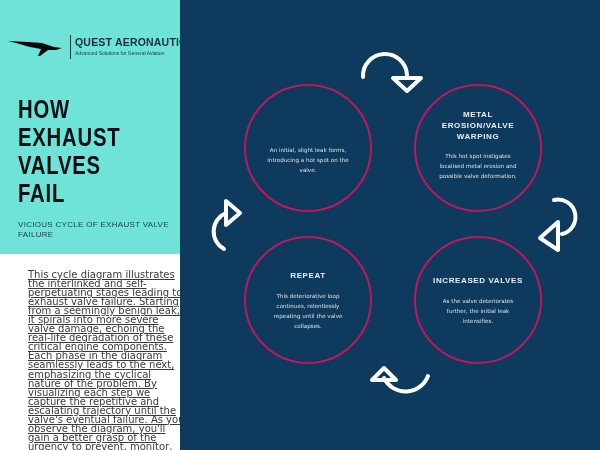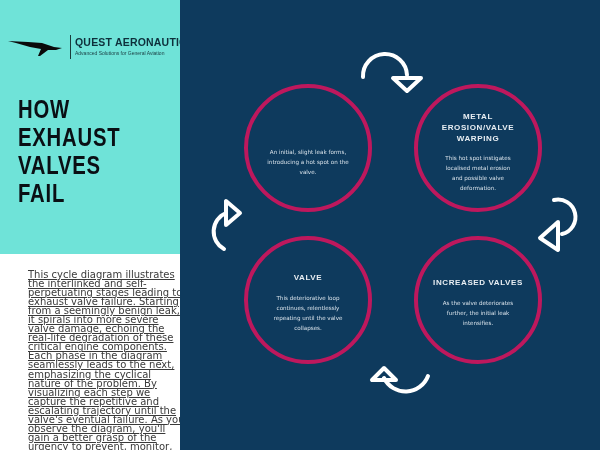--- a/index.html
+++ b/index.html
@@ -46,21 +46,21 @@
 
     .description {
       position: absolute; left: 28px; top: 270px; width: 158px;
       font-family: "DejaVu Sans", sans-serif; font-size: 10px; line-height: 9.05px;
       color: #3a3a3a;
       text-decoration: underline;
     }
 
     .stage {
       position: absolute; width: 128px; height: 128px; border-radius: 50%;
-      border: 4px solid #be185d; color: #ffffff; text-align: center;
+      border: 2px solid #be185d; color: #ffffff; text-align: center;
     }
     .stage-title {
       position: absolute; left: 6px; right: 6px;
       font-family: "Liberation Sans", sans-serif; font-weight: bold; font-size: 8px;
       letter-spacing: 0.6px; line-height: 11px; color: #e8eef3;
     }
     .stage-text {
       position: absolute; left: 18px; right: 18px;
       font-family: "DejaVu Sans", sans-serif; font-size: 5.6px; line-height: 10px; color: #d8e2ea;
     }
@@ -79,20 +79,21 @@
     <div class="logo-name">QUEST AERONAUTICS</div>
     <div class="logo-tagline">Advanced Solutions for General Aviation</div>
   </div>
 
   <div class="main-title">
     <span>HOW</span>
     <span>EXHAUST</span>
     <span>VALVES</span>
     <span>FAIL</span>
   </div>
+  <div class="subtitle">VICIOUS CYCLE OF EXHAUST VALVE FAILURE</div>
 </div>
 
 <div class="left-bottom">
 </div>
 <div class="description">This cycle diagram illustrates the interlinked and self-perpetuating stages leading to exhaust valve failure. Starting from a seemingly benign leak, it spirals into more severe valve damage, echoing the real-life degradation of these critical engine components. Each phase in the diagram seamlessly leads to the next, emphasizing the cyclical nature of the problem. By visualizing each step we capture the repetitive and escalating trajectory until the valve's eventual failure. As you observe the diagram, you'll gain a better grasp of the urgency to prevent, monitor, and address early signs of valve damage.</div>
 
 <div class="right-panel"></div>
 
 <div class="stage" style="left:244px; top:84px;">
   <div class="stage-text" style="top:59px;">An initial, slight leak forms, introducing a hot spot on the valve.</div>
@@ -102,21 +103,21 @@
   <div class="stage-title" style="top:23px; left:14px; right:14px;">METAL EROSION/VALVE WARPING</div>
   <div class="stage-text" style="top:65px; left:22px; right:22px;">This hot spot instigates localised metal erosion and possible valve deformation.</div>
 </div>
 
 <div class="stage" style="left:414px; top:236px;">
   <div class="stage-title" style="top:37px;">INCREASED VALVES</div>
   <div class="stage-text" style="top:58px; left:20px; right:20px;">As the valve deteriorates further, the initial leak intensifies.</div>
 </div>
 
 <div class="stage" style="left:244px; top:236px;">
-  <div class="stage-title" style="top:32px;">VALVE</div>
+  <div class="stage-title" style="top:32px;">REPEAT</div>
   <div class="stage-text" style="top:53px; left:20px; right:20px;">This deteriorative loop continues, relentlessly repeating until the valve collapses.</div>
 </div>
 
 <svg class="arrow" style="left:355px; top:45px;" width="72" height="52" viewBox="0 0 72 52">
   <path d="M8 32 A22 22 0 0 1 52 30" fill="none" stroke="#ffffff" stroke-width="4" stroke-linecap="round"></path>
   <path d="M38 33 L66 33 L52 46 Z" fill="none" stroke="#ffffff" stroke-width="4" stroke-linejoin="round"></path>
 </svg>
 
 <svg class="arrow" style="left:532px; top:194px;" width="60" height="62" viewBox="0 0 60 62">
   <path d="M22 6 A17 17 0 0 1 30 40" fill="none" stroke="#ffffff" stroke-width="4" stroke-linecap="round"></path>

